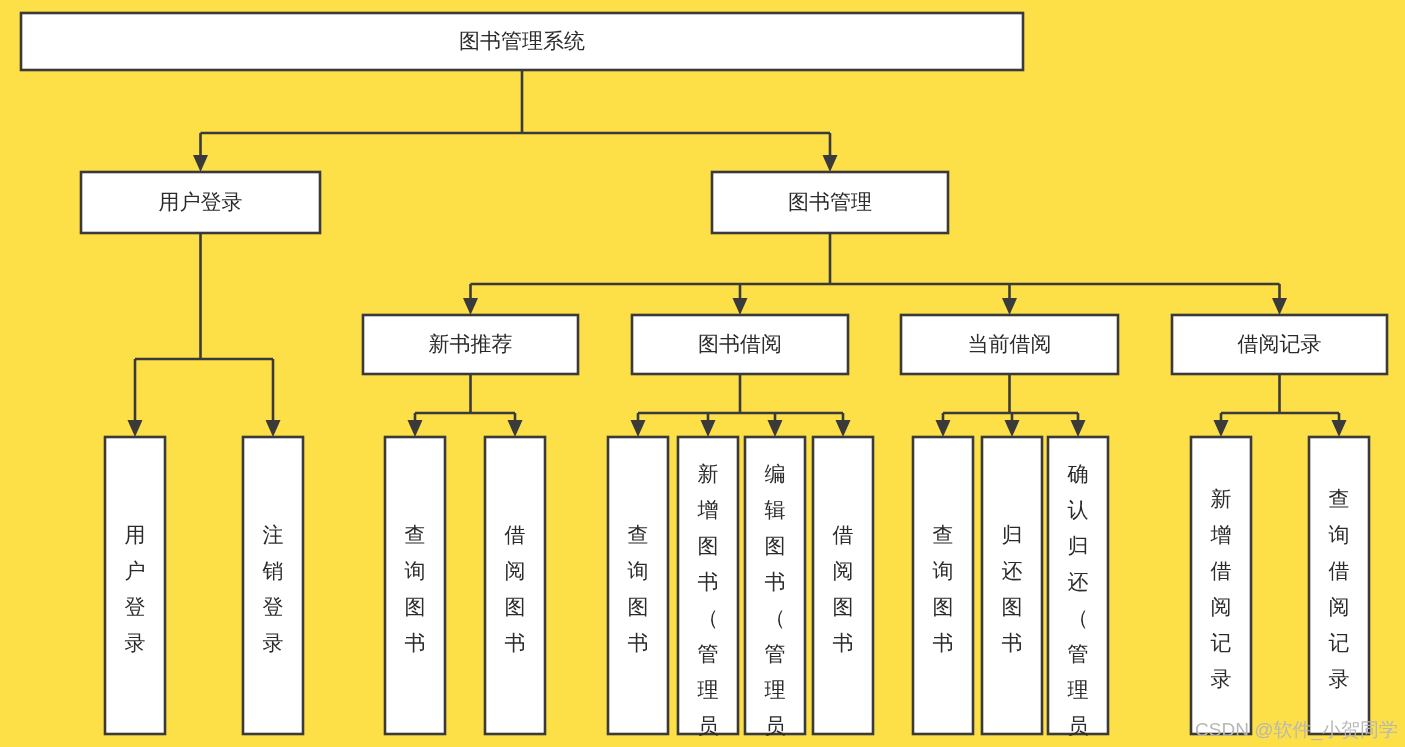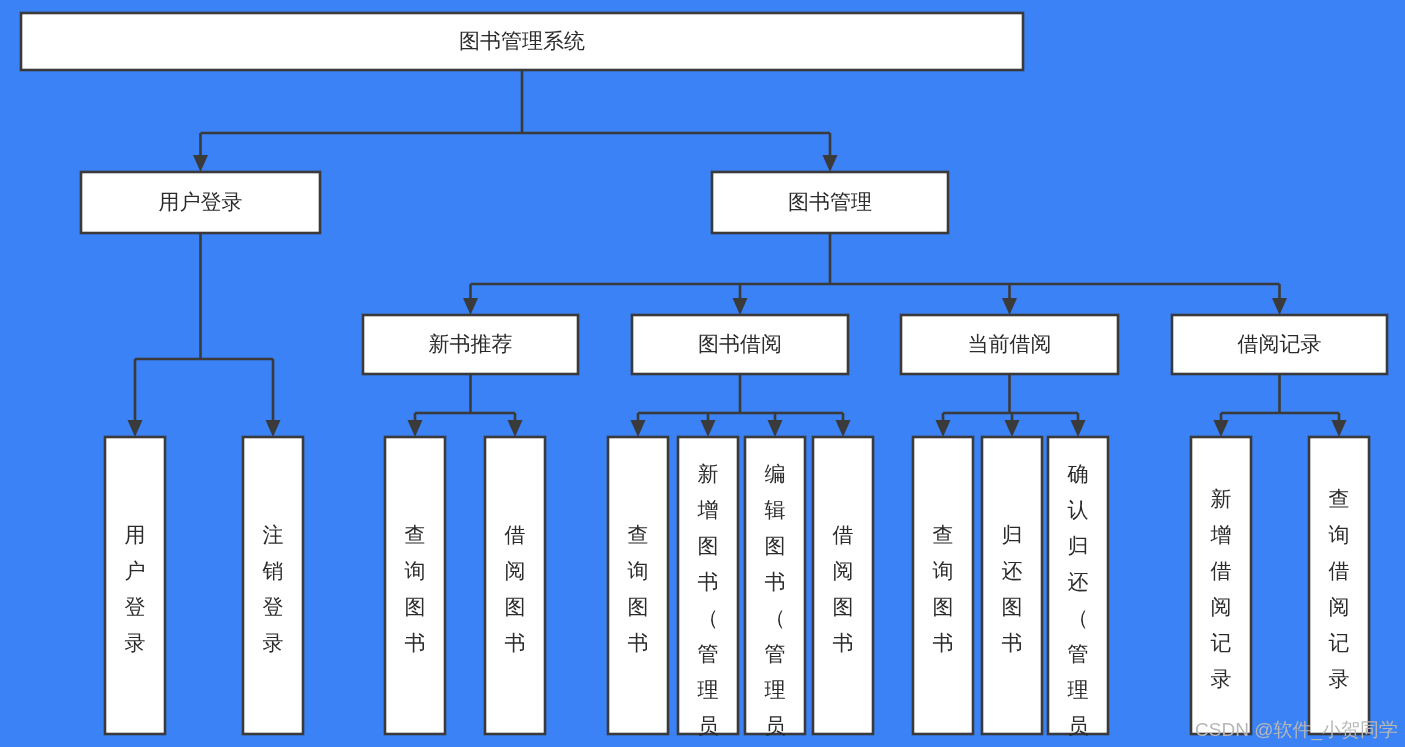--- a/index.html
+++ b/index.html
@@ -8,21 +8,21 @@
     padding: 0;
     background: #ffffff;
   }
   body {
     font-family: "Liberation Sans", "DejaVu Sans", sans-serif;
   }
   #diagram-root {
     position: relative;
     width: 1405px;
     height: 747px;
-    background: #3b82f6;
+    background: #fde047;
     overflow: hidden;
   }
   svg.diagram-canvas {
     position: absolute;
     left: 0;
     top: 0;
     width: 1405px;
     height: 747px;
     display: block;
   }

